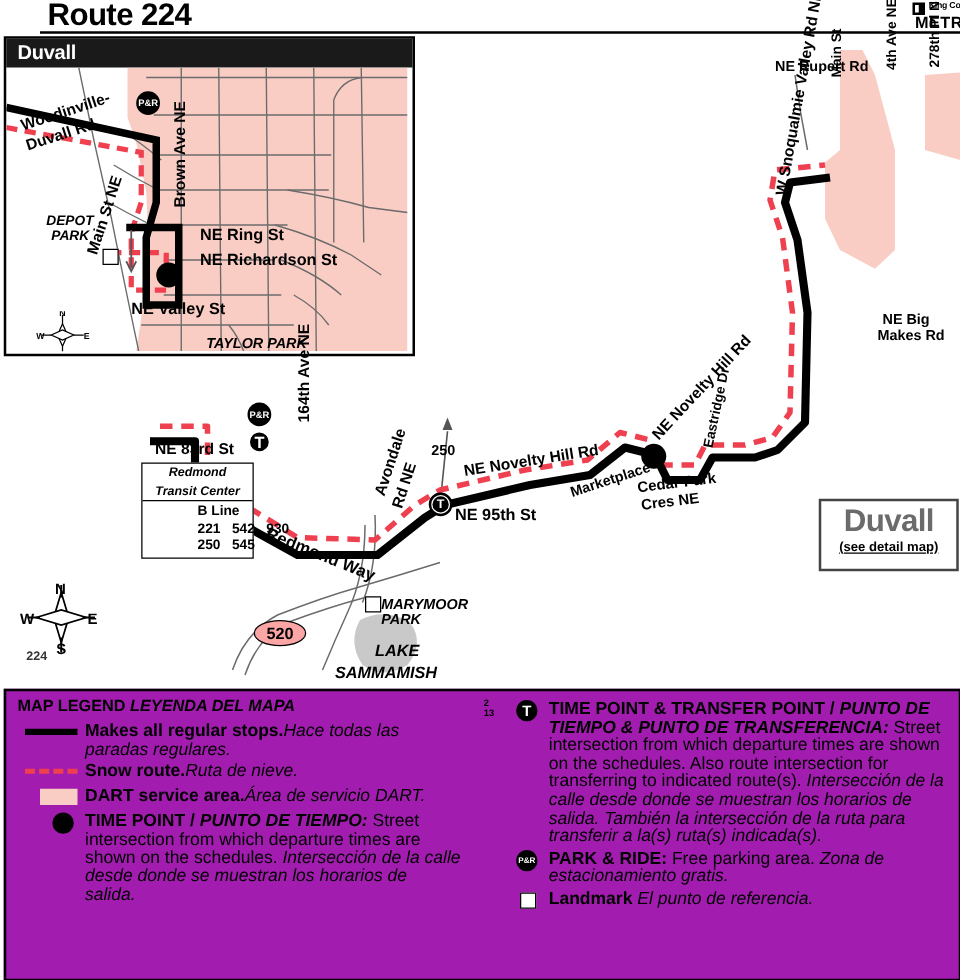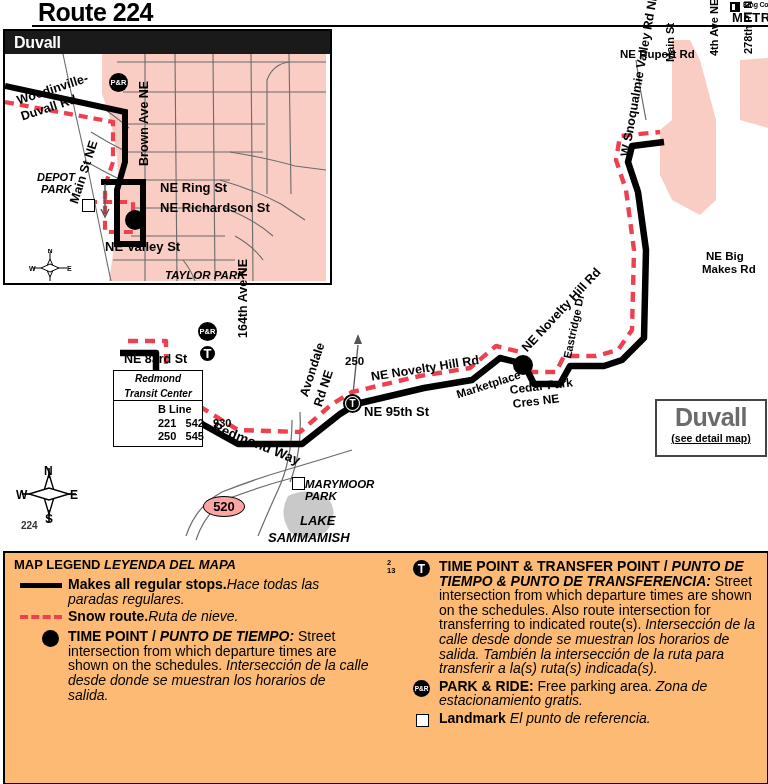--- a/index.html
+++ b/index.html
@@ -72,21 +72,21 @@
   #route-num-corner{position:absolute;left:4px;top:239px;font-size:10px;font-weight:bold;color:#333;margin-left:17px;}
 
   
   #shield520{
     position:absolute;left:203px;top:215px;width:40px;height:19px;border:1.6px solid #000;
     border-radius:50%;background:#fca5a5;display:flex;align-items:center;justify-content:center;
     font-size:13px;font-weight:bold;
   }
 
   
-  #legend{position:absolute;left:3px;top:551px;width:762px;height:230px;border:2px solid #000;background:#fdba74;}
+  #legend{position:absolute;left:3px;top:551px;width:762px;height:230px;border:2px solid #000;background:#a21caf;}
   #legend-title{position:absolute;left:9px;top:4px;font-size:13px;font-weight:bold;}
   #legend-title .es{font-style:italic;font-weight:bold;}
   #leg-left{position:absolute;left:9px;top:24px;width:355px;}
   #leg-right{position:absolute;left:380px;top:6px;width:375px;}
   .leg-row{position:relative;margin-bottom:3px;padding-left:54px;min-height:17px;}
   .leg-sym{position:absolute;left:0;top:0;width:50px;height:17px;}
   .leg-txt{font-size:14px;line-height:14.6px;}
   .leg-txt b{font-weight:bold;}
   .leg-txt i{font-style:italic;}
   .sym-solid{position:absolute;left:6px;top:6px;width:42px;height:5px;background:#000;}
@@ -317,20 +317,26 @@
           <div class="leg-txt"><b>Makes all regular stops.</b><i>Hace todas las paradas regulares.</i></div>
         </div>
         <div class="leg-row">
           <div class="leg-sym">
             <span class="sym-dash"></span>
           </div>
           <div class="leg-txt"><b>Snow route.</b><i>Ruta de nieve.</i></div>
         </div>
         <div class="leg-row">
           <div class="leg-sym">
+            <span class="sym-swatch"></span>
+          </div>
+          <div class="leg-txt"><b>DART service area.</b><i>Área de servicio DART.</i></div>
+        </div>
+        <div class="leg-row">
+          <div class="leg-sym">
             <span class="sym-dot"></span>
           </div>
           <div class="leg-txt"><b>TIME POINT / </b><b><i>PUNTO DE TIEMPO:</i></b> Street intersection from which departure times are shown on the schedules. <i>Intersección de la calle desde donde se muestran los horarios de salida.</i></div>
         </div>
       </div>
     <div id="leg-right">
         <div class="leg-row">
           <div class="leg-sym">
             <span class="leader-nums">2<br>13</span>
             <span class="sym-t">T</span>

